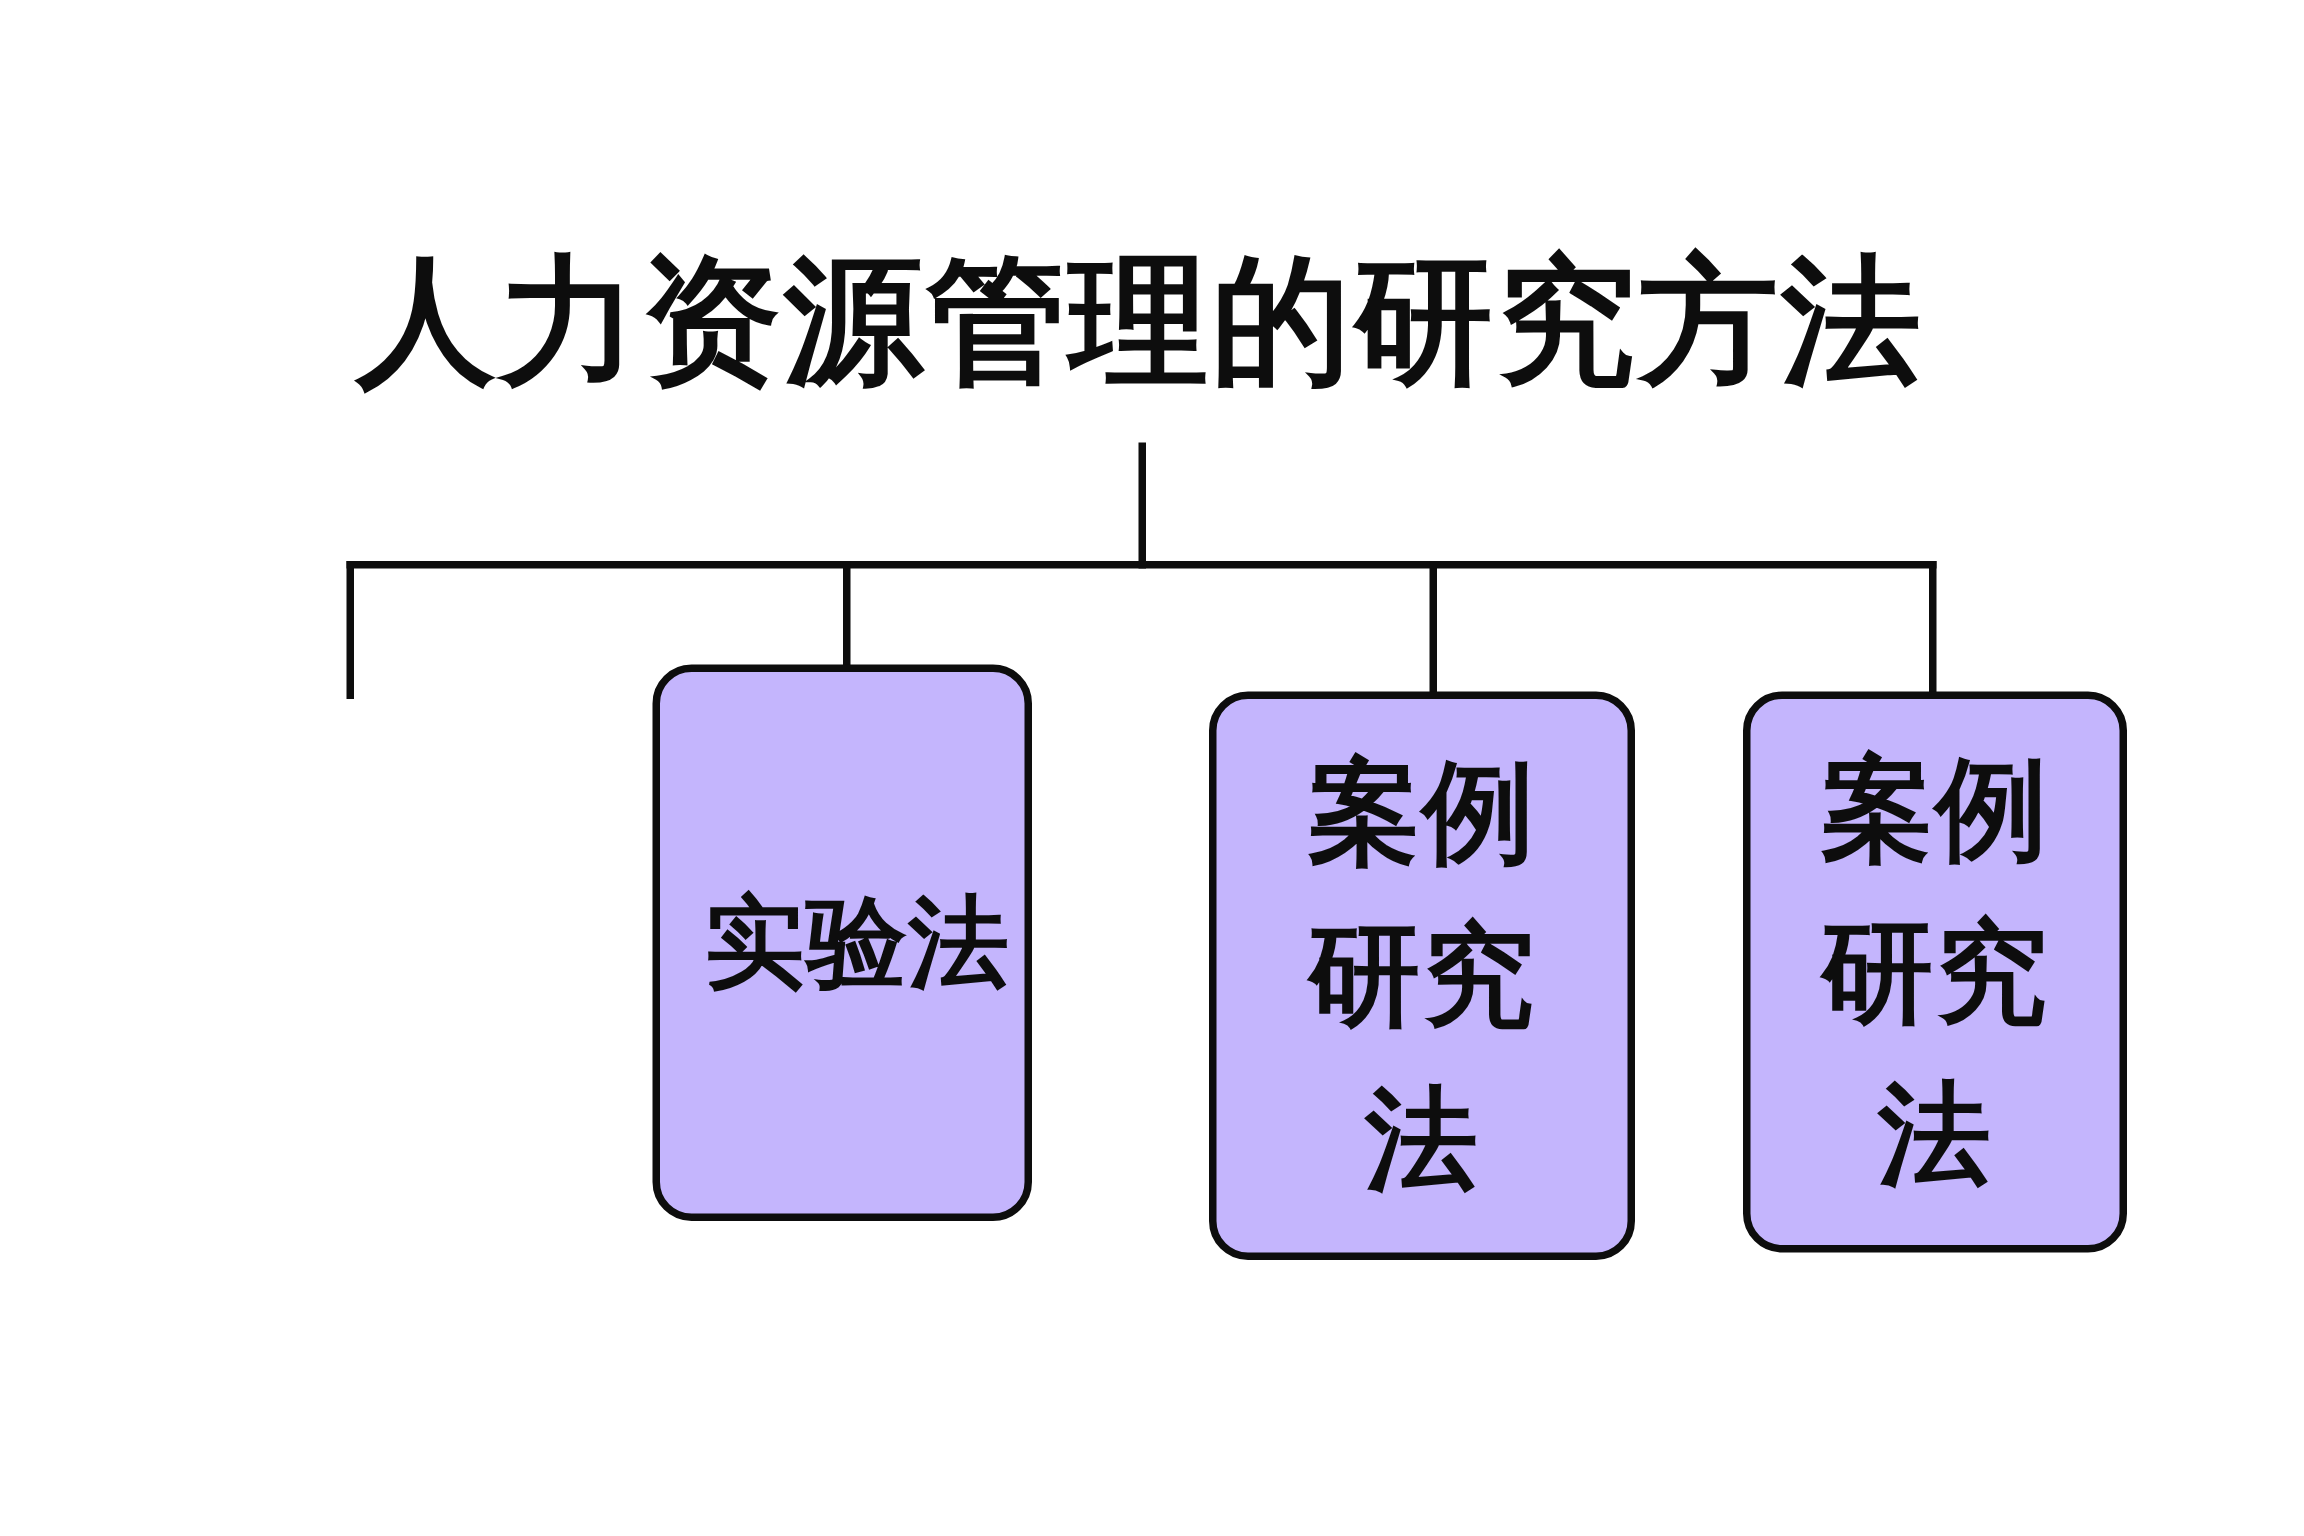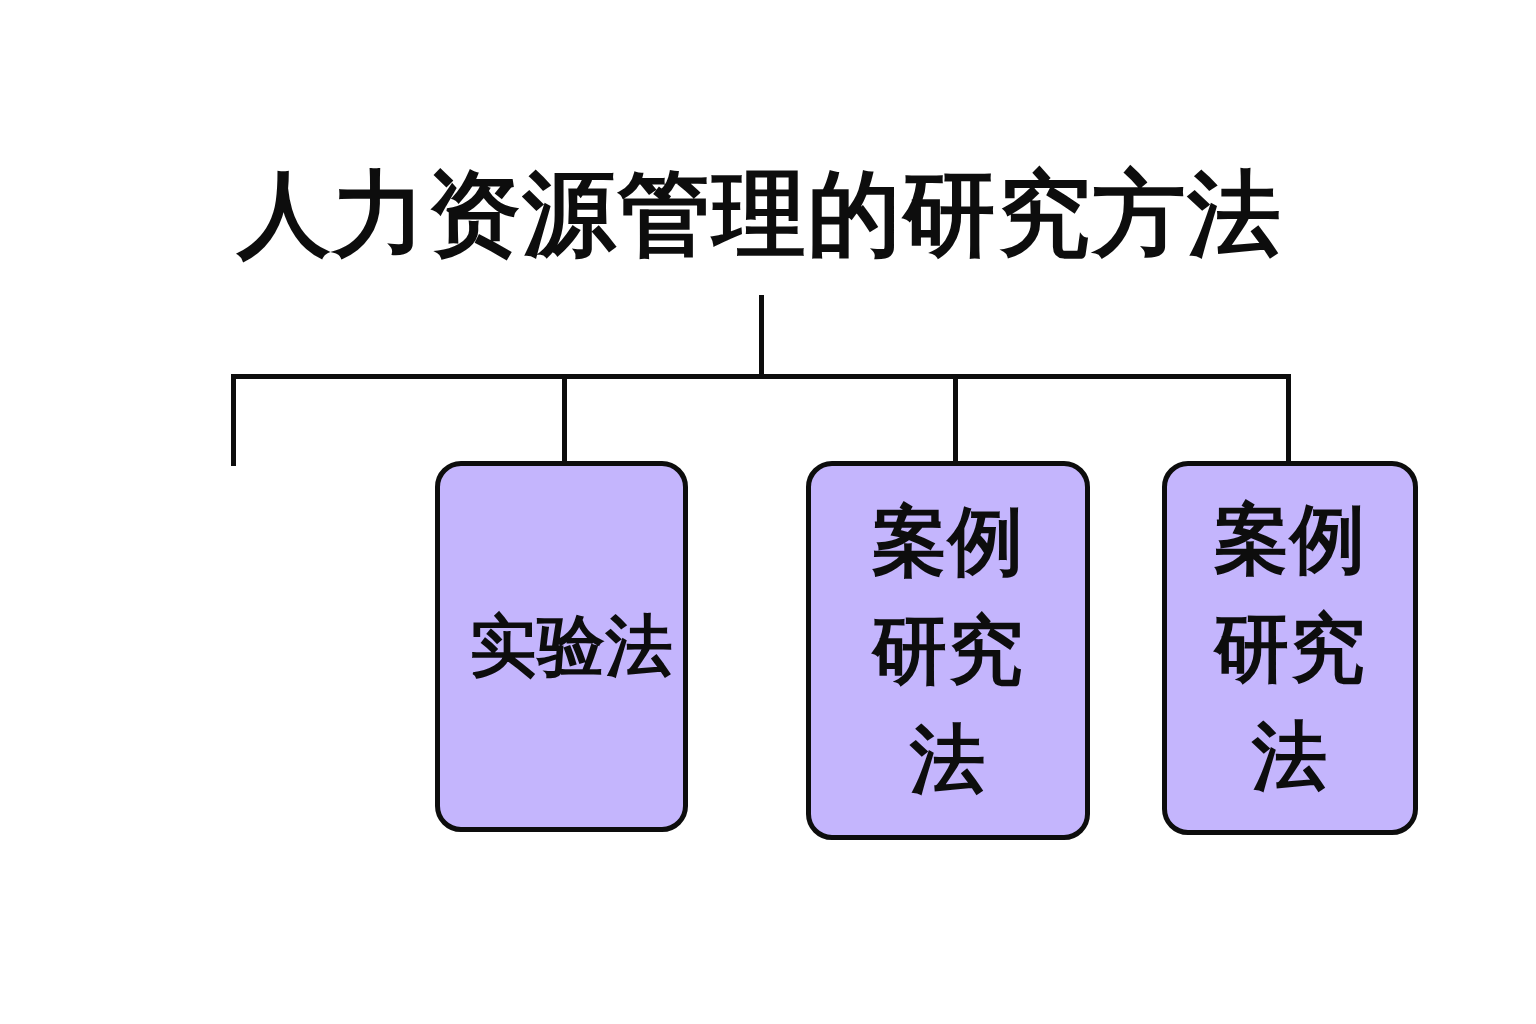--- a/index.html
+++ b/index.html
@@ -54,21 +54,21 @@
   }
   .node .label-multi {
     font-size: 75px;
     width: 162px;
     line-height: 1.45;
     word-break: break-all;
     letter-spacing: 1px;
   }
   
   #box-1 { left: 107px; top: 461px; width: 253px; height: 371px; }
-  #box-2 { left: 435px; top: 461px; width: 253px; height: 371px; padding-left: 20px; }
+  #box-2 { left: 435px; top: 443px; width: 253px; height: 371px; padding-left: 20px; }
   #box-3 { left: 806px; top: 461px; width: 284px; height: 379px; }
   #box-4 { left: 1162px; top: 461px; width: 256px; height: 374px; }
 
   #stub   { left: 759px;  top: 295px; height: 84px; }
   #hbar   { left: 231px;  top: 374px; width: 1060px; }
   #drop-1 { left: 231px;  top: 374px; height: 92px; }
   #drop-2 { left: 562px;  top: 374px; height: 92px; }
   #drop-3 { left: 953px;  top: 374px; height: 92px; }
   #drop-4 { left: 1286px; top: 374px; height: 92px; }
 </style>

